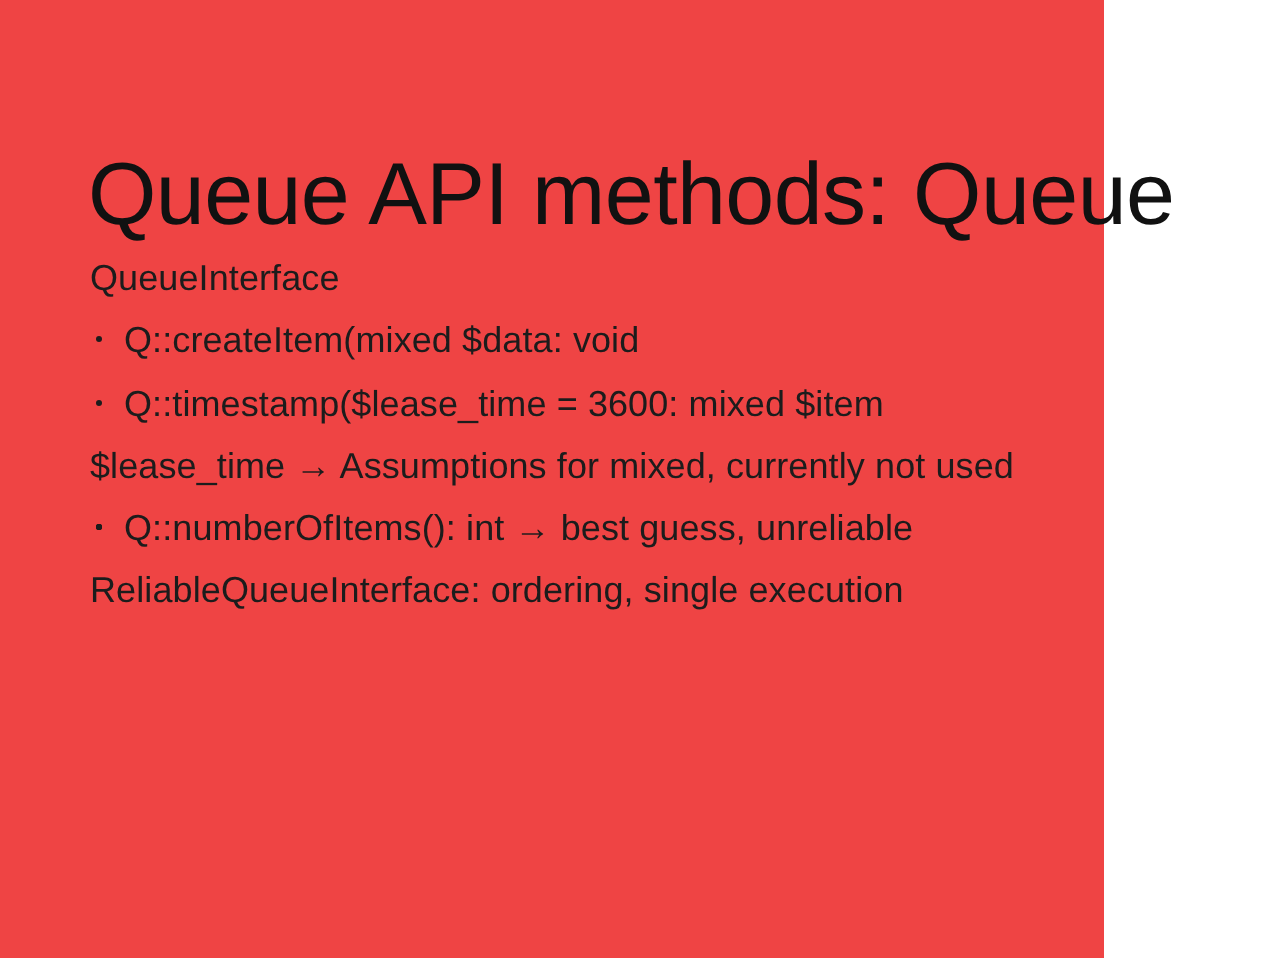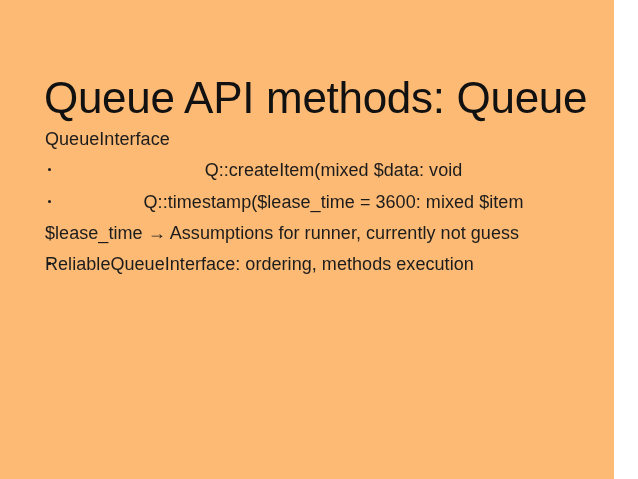--- a/index.html
+++ b/index.html
@@ -10,23 +10,23 @@
   body {
     width: 638px;
     height: 479px;
     overflow: hidden;
     font-family: "Liberation Sans", "DejaVu Sans", sans-serif;
     color: #1a1a1a;
     -webkit-font-smoothing: antialiased;
   }
   .slide {
     position: relative;
-    width: 614px;
+    width: 552px;
     height: 479px;
-    background: #fdba74;
+    background: #ef4444;
     box-sizing: border-box;
   }
   .slide-title {
     position: absolute;
     left: 44px;
     top: 46px;
     width: 550px;
     font-size: 44px;
     font-weight: 300;
     letter-spacing: -0.3px;
@@ -48,21 +48,20 @@
     letter-spacing: 0.05px;
     margin: 0 0 14.3px 0;
     white-space: nowrap;
   }
   .line.plain {
     padding-left: 0;
   }
   .line.bullet {
     position: relative;
     padding-left: 17px;
-    text-align: center;
   }
   .line.bullet .bullet-dot {
     position: absolute;
     left: 3px;
     top: 6px;
     width: 3px;
     height: 3px;
     border-radius: 50%;
     background: #1c1c1c;
   }
@@ -88,34 +87,35 @@
       <span>Q::createItem(mixed $data: void</span>
     </div>
 
     <div class="line bullet">
       <span class="bullet-dot"></span>
       <span>Q::timestamp($lease_time = 3600: mixed $item</span>
     </div>
 
 
     <div class="line plain">
-      <span>$lease_time → Assumptions for runner, currently not guess</span>
+      <span>$lease_time → Assumptions for mixed, currently not used</span>
     </div>
 
     <div class="line bullet">
       <span class="bullet-dot"></span>
     </div>
 
     <div class="line bullet">
       <span class="bullet-dot"></span>
     </div>
 
     <div class="line bullet">
       <span class="bullet-dot"></span>
+      <span>Q::numberOfItems(): int → best guess, unreliable</span>
     </div>
 
 
     <div class="line plain">
-      <span>ReliableQueueInterface: ordering, methods execution</span>
+      <span>ReliableQueueInterface: ordering, single execution</span>
     </div>
 
   </div>
 </div>
 
 </body></html>

